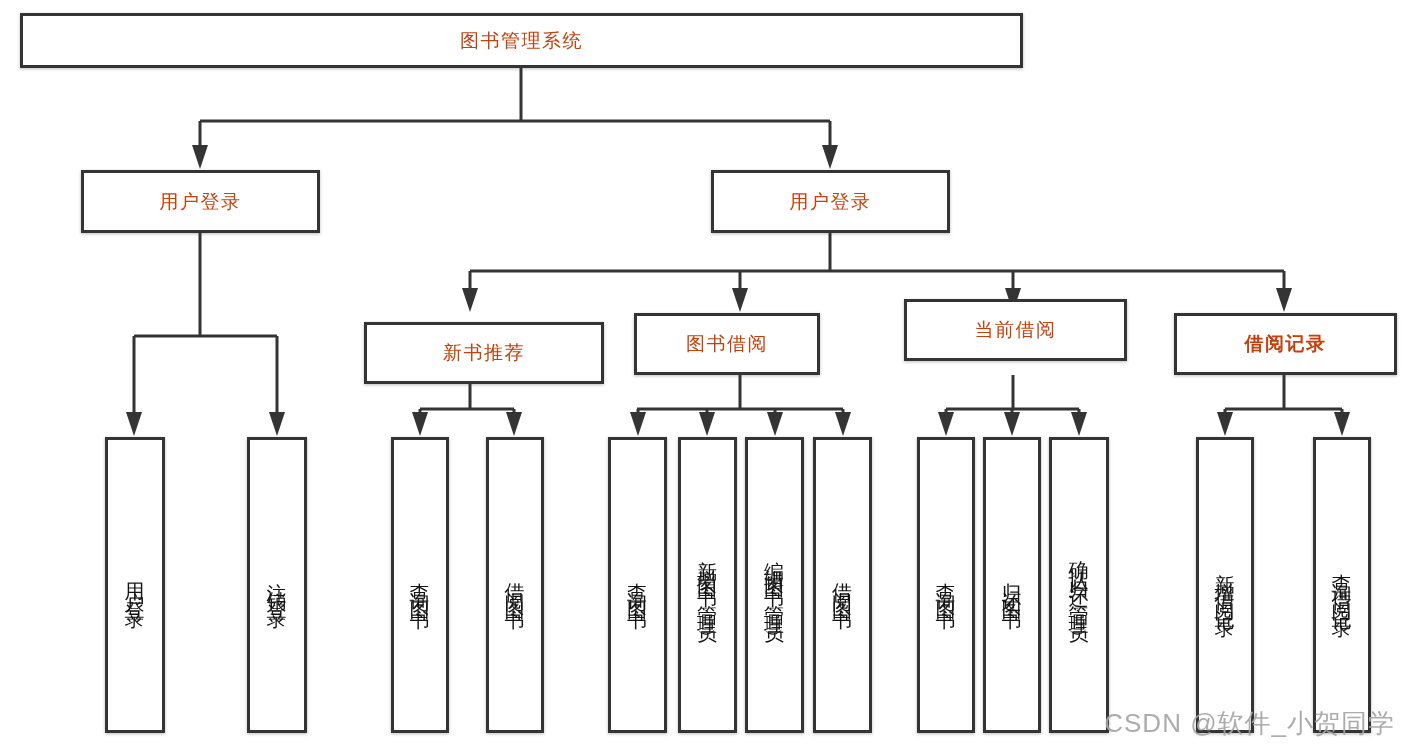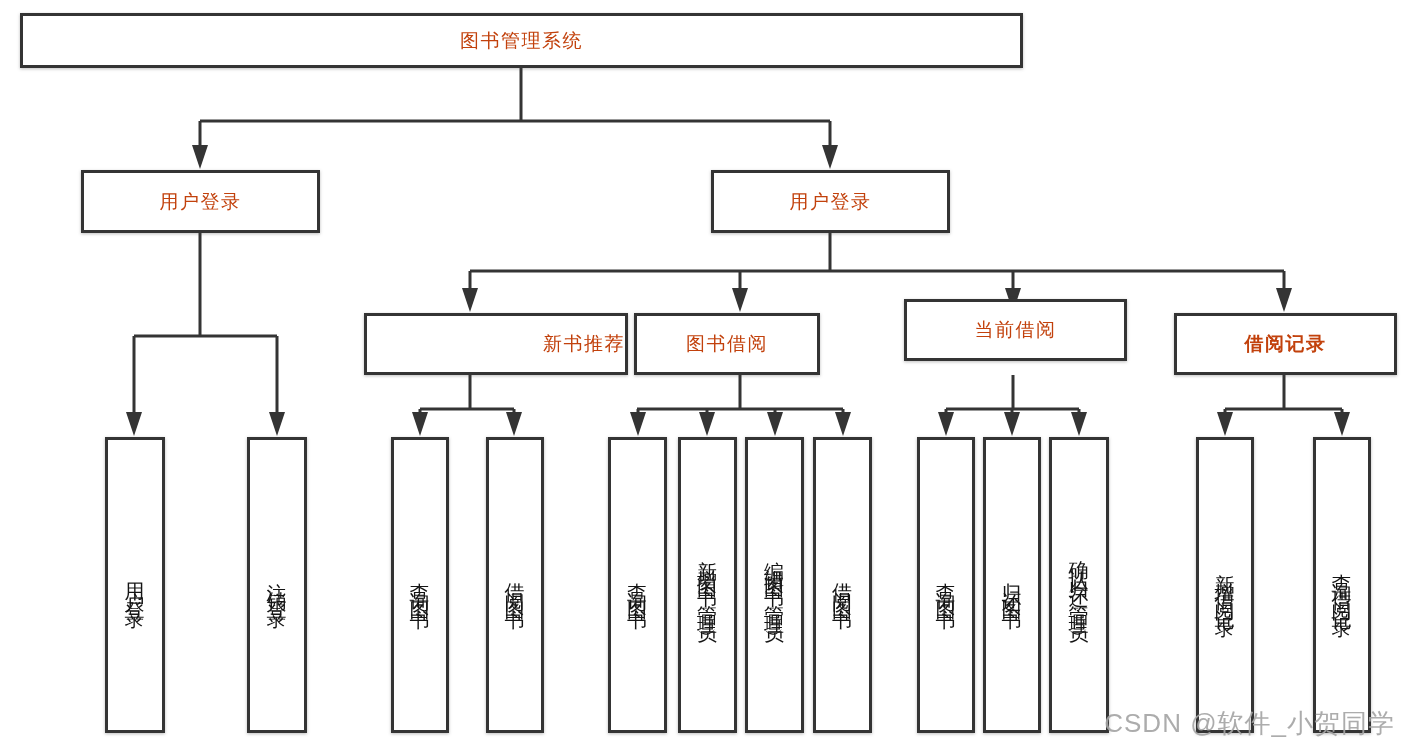--- a/index.html
+++ b/index.html
@@ -58,21 +58,21 @@
   <span class="hlabel">图书管理系统</span>
 </div>
 
 <div class="node" style="left:81px; top:170px; width:239px; height:63px;">
   <span class="hlabel">用户登录</span>
 </div>
 <div class="node" style="left:711px; top:170px; width:239px; height:63px;">
   <span class="hlabel">用户登录</span>
 </div>
 
-<div class="node" style="left:364px; top:313px; width:264px; height:62px;justify-content:flex-end;">
+<div class="node" style="left:364px; top:322px; width:240px; height:62px;">
   <span class="hlabel">新书推荐</span>
 </div>
 <div class="node" style="left:634px; top:313px; width:186px; height:62px;">
   <span class="hlabel">图书借阅</span>
 </div>
 <div class="node" style="left:904px; top:299px; width:223px; height:62px;">
   <span class="hlabel">当前借阅</span>
 </div>
 <div class="node" style="left:1174px; top:313px; width:223px; height:62px;font-weight:bold;">
   <span class="hlabel">借阅记录</span>

